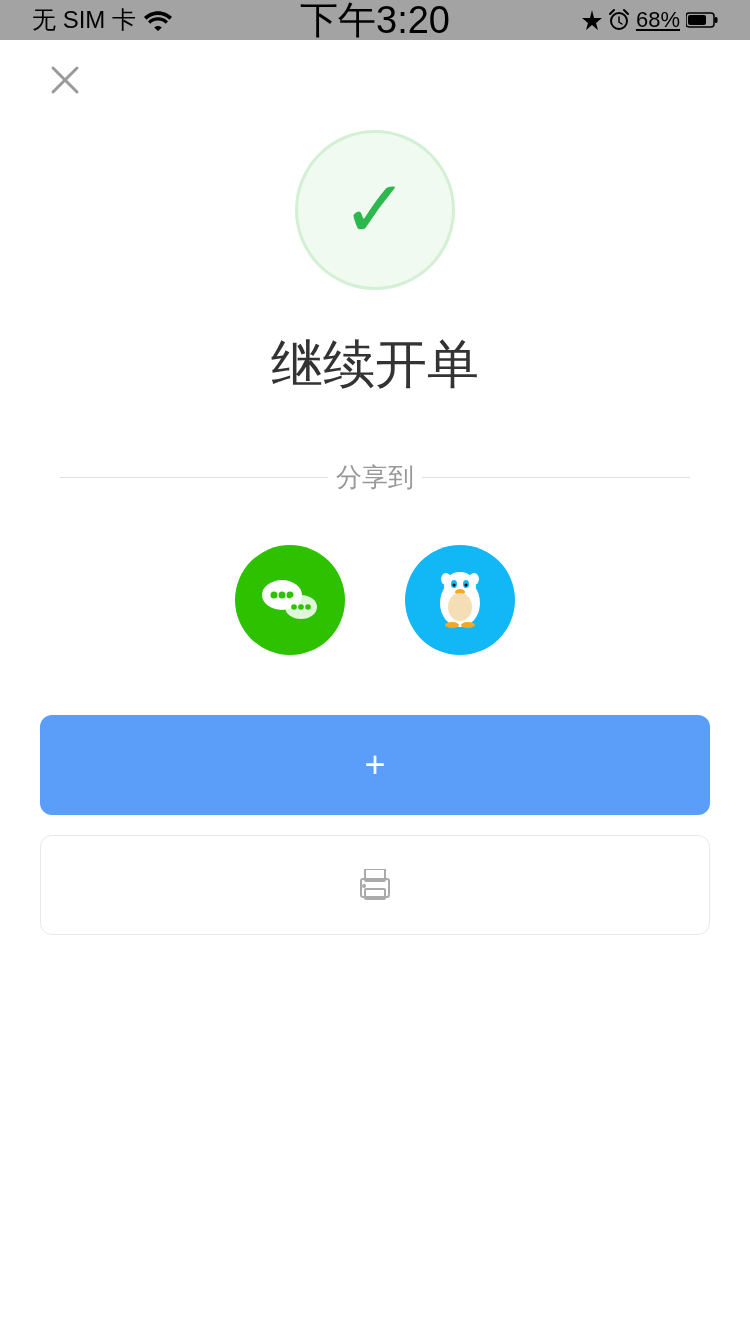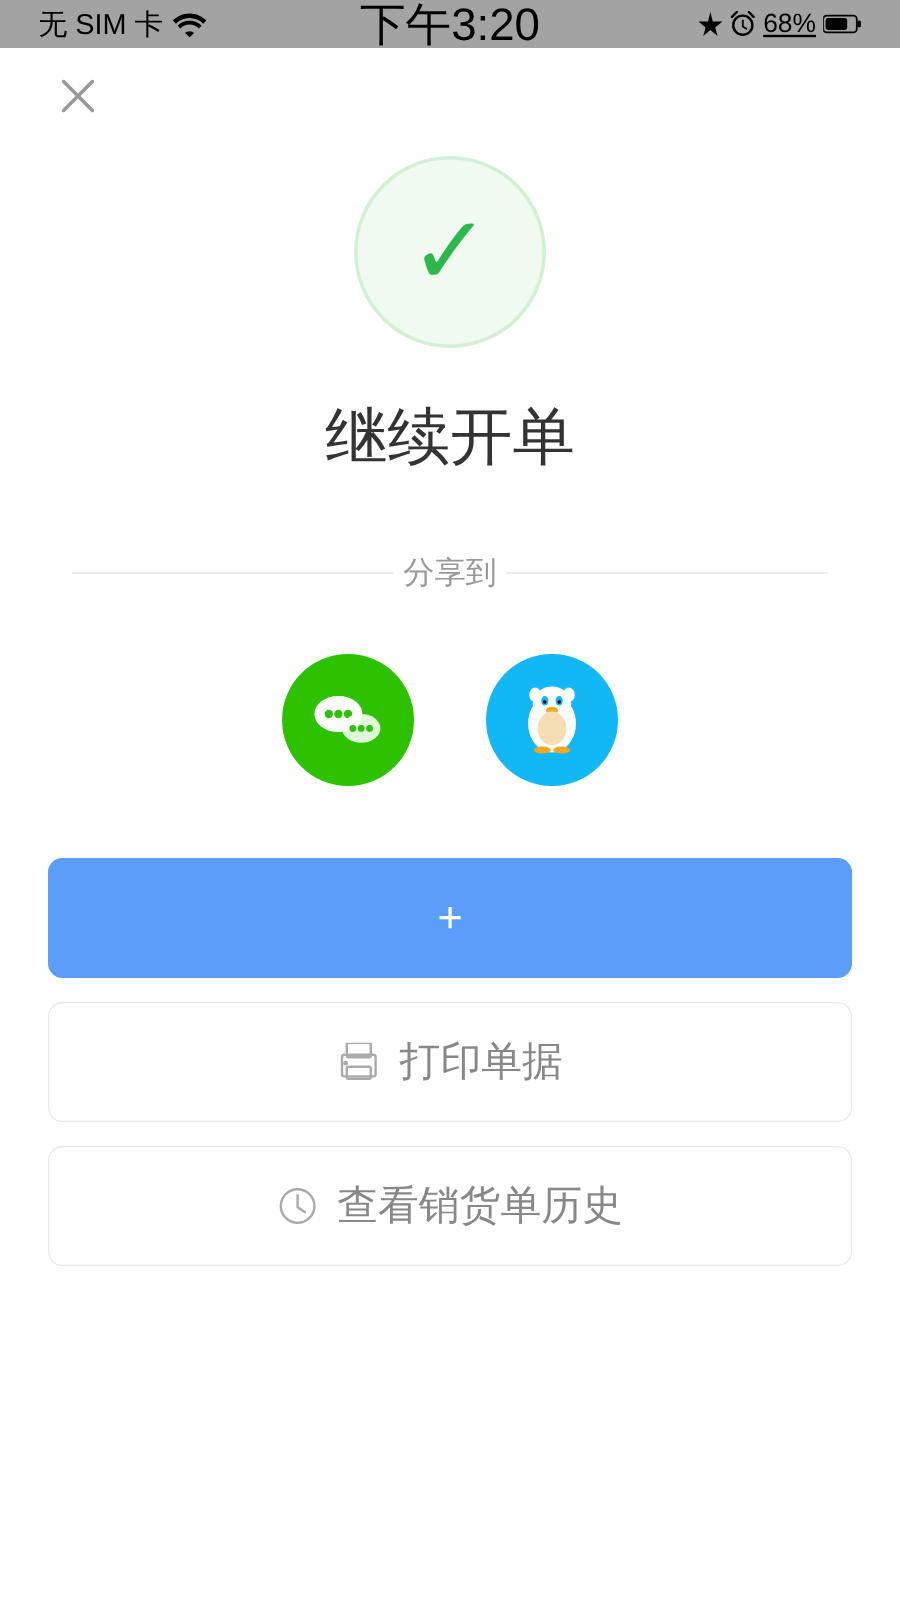--- a/index.html
+++ b/index.html
@@ -300,26 +300,18 @@
       <span style="font-size:36px; font-weight:300;">+</span>
     </button>
 
     <button class="btn btn-secondary">
       <svg width="36" height="32" viewBox="0 0 36 32">
         <rect x="4" y="10" width="28" height="18" rx="2" stroke="#aaa" stroke-width="2" fill="none"></rect>
         <rect x="8" y="0" width="20" height="12" rx="1" stroke="#aaa" stroke-width="2" fill="none"></rect>
         <rect x="8" y="20" width="20" height="10" rx="1" stroke="#aaa" stroke-width="2" fill="none"></rect>
         <circle cx="7" cy="17" r="2" fill="#aaa"></circle>
       </svg>
-      <span>打印单据</span>
     </button>
 
-    <button class="btn btn-secondary">
-      <svg width="34" height="34" viewBox="0 0 34 34">
-        <circle cx="17" cy="17" r="14" stroke="#aaa" stroke-width="2" fill="none"></circle>
-        <path d="M17 8v10l6 4" stroke="#aaa" stroke-width="2" fill="none" stroke-linecap="round" stroke-linejoin="round"></path>
-      </svg>
-      <span>查看销货单历史</span>
-    </button>
 
   </div>
 
 </div>
 
 </body></html>

